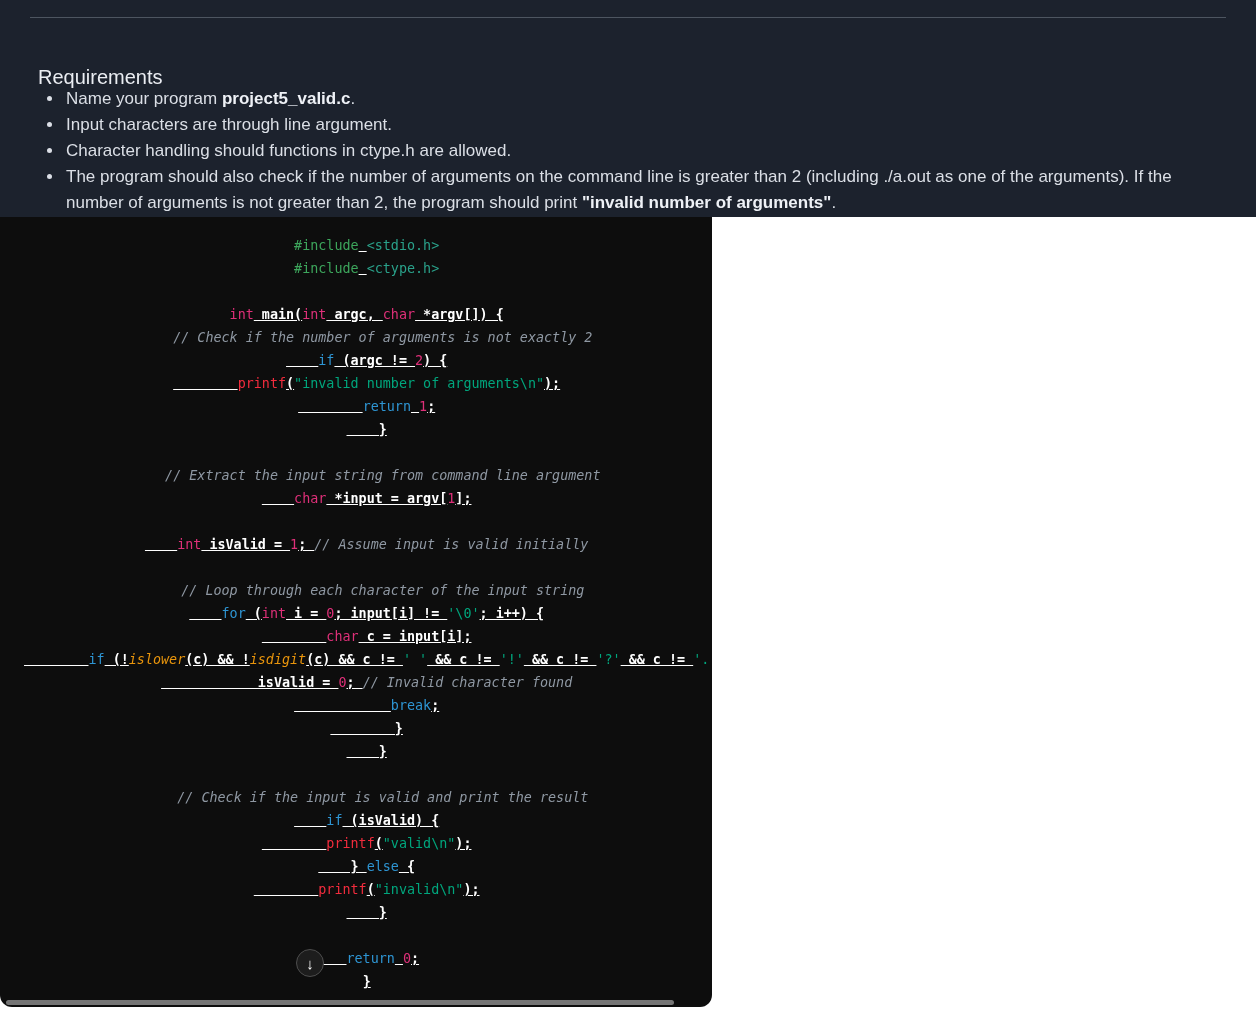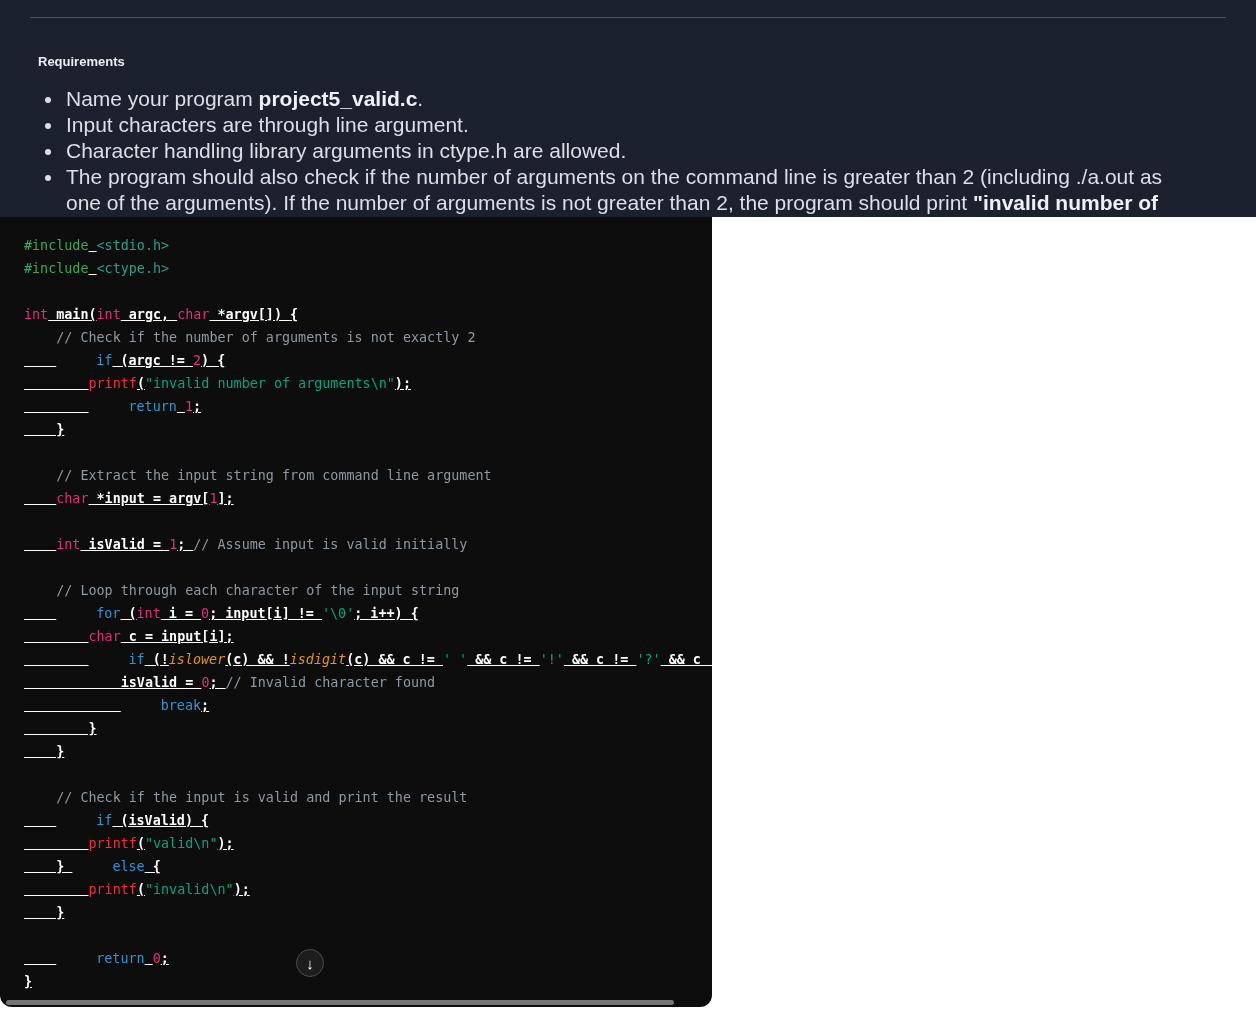--- a/index.html
+++ b/index.html
@@ -14,56 +14,56 @@
   .req-section {
     position:absolute; top:0; left:0;
     width:1256px; height:217px;
     background:var(--c-requirements_bg, #1c222d);
   }
   .top-divider {
     position:absolute; top:17px; left:30px;
     width:1196px; height:1px; background:#4d5560;
   }
   .req-heading {
-    position:absolute; top:54px; left:38px;
-    font-size:13px; font-weight:bold; color:#eaedf2;
+    position:absolute; top:66px; left:38px;
+    font-size:20px; font-weight:normal; color:#eaedf2;
   }
   .req-list {
     position:absolute; top:86px; left:64px; width:1112px;
     list-style:disc outside; color:#dbdfe6;
-    font-size:21px; line-height:26px;
+    font-size:17px; line-height:26px;
   }
   .req-list li { padding-left:2px; }
   .req-list .b { font-weight:bold; color:#eef1f6; }
 
   
   .code-panel {
     position:absolute; top:217px; left:0;
     width:712px; height:790px;
     background:var(--c-code_bg, #0d0d0d);
     border-radius:0 0 12px 12px;
     overflow:hidden;
   }
   pre.code {
     position:absolute; top:17px; left:24px;
     font-family:"DejaVu Sans Mono", monospace;
     font-size:13.4px; line-height:23px; white-space:pre;
   }
-  .code-line { height:23px; }
+  .code-line { height:23px;text-align:center; }
 
   .tok-plain   { color:var(--tok-plain, #ffffff); font-weight:700;text-decoration:underline; }
   .tok-meta    { color:var(--tok-meta, #3da65c); }
   .tok-metastr { color:var(--tok-metastr, #2aa18a); }
-  .tok-kw      { color:var(--tok-kw, #2e95d3);margin-left:40px; }
+  .tok-kw      { color:var(--tok-kw, #2e95d3); }
   .tok-type    { color:var(--tok-type, #df3079); }
   .tok-num     { color:var(--tok-num, #df3079); }
   .tok-fn      { color:var(--tok-fn, #f22c3d);margin-top:24px; }
   .tok-builtin { color:var(--tok-builtin, #e9950c);font-style:italic; }
   .tok-str     { color:var(--tok-str, #00a67d); }
-  .tok-com     { color:var(--tok-com, #8f98a3); }
+  .tok-com     { color:var(--tok-com, #8f98a3);font-style:italic; }
 
   .h-scrollbar {
     position:absolute; bottom:2px; left:6px;
     width:668px; height:5px; border-radius:3px;
     background:#757575;
   }
 
   
   .scroll-btn {
     position:absolute; left:296px; top:949px;
@@ -82,21 +82,21 @@
 </style>
 </head>
 <body>
 
 <div class="req-section">
   <div class="top-divider"></div>
   <div class="req-heading">Requirements</div>
   <ul class="req-list">
       <li><span>Name your program </span><span class="b">project5_valid.c</span><span>.</span></li>
       <li><span>Input characters are through line argument.</span></li>
-      <li><span>Character handling library arguments in ctype.h are allowed.</span></li>
+      <li><span>Character handling should functions in ctype.h are allowed.</span></li>
       <li><span>The program should also check if the number of arguments on the command line is greater than 2 (including ./a.out as one of the arguments). If the number of arguments is not greater than 2, the program should print </span><span class="b">"invalid number of arguments"</span><span>.</span></li>
     </ul>
 </div>
 
 <div class="code-panel">
   <pre class="code"><div class="code-line"><span class="tok-meta">#include</span><span class="tok-plain"> </span><span class="tok-metastr">&lt;stdio.h&gt;</span></div><div class="code-line"><span class="tok-meta">#include</span><span class="tok-plain"> </span><span class="tok-metastr">&lt;ctype.h&gt;</span></div><div class="code-line"></div><div class="code-line"><span class="tok-type">int</span><span class="tok-plain"> main(</span><span class="tok-type">int</span><span class="tok-plain"> argc, </span><span class="tok-type">char</span><span class="tok-plain"> *argv[]) {</span></div><div class="code-line"><span class="tok-com">    // Check if the number of arguments is not exactly 2</span></div><div class="code-line"><span class="tok-plain">    </span><span class="tok-kw">if</span><span class="tok-plain"> (argc != </span><span class="tok-num">2</span><span class="tok-plain">) {</span></div><div class="code-line"><span class="tok-plain">        </span><span class="tok-fn">printf</span><span class="tok-plain">(</span><span class="tok-str">"invalid number of arguments\n"</span><span class="tok-plain">);</span></div><div class="code-line"><span class="tok-plain">        </span><span class="tok-kw">return</span><span class="tok-plain"> </span><span class="tok-num">1</span><span class="tok-plain">;</span></div><div class="code-line"><span class="tok-plain">    }</span></div><div class="code-line"></div><div class="code-line"><span class="tok-com">    // Extract the input string from command line argument</span></div><div class="code-line"><span class="tok-plain">    </span><span class="tok-type">char</span><span class="tok-plain"> *input = argv[</span><span class="tok-num">1</span><span class="tok-plain">];</span></div><div class="code-line"></div><div class="code-line"><span class="tok-plain">    </span><span class="tok-type">int</span><span class="tok-plain"> isValid = </span><span class="tok-num">1</span><span class="tok-plain">; </span><span class="tok-com">// Assume input is valid initially</span></div><div class="code-line"></div><div class="code-line"><span class="tok-com">    // Loop through each character of the input string</span></div><div class="code-line"><span class="tok-plain">    </span><span class="tok-kw">for</span><span class="tok-plain"> (</span><span class="tok-type">int</span><span class="tok-plain"> i = </span><span class="tok-num">0</span><span class="tok-plain">; input[i] != </span><span class="tok-str">'\0'</span><span class="tok-plain">; i++) {</span></div><div class="code-line"><span class="tok-plain">        </span><span class="tok-type">char</span><span class="tok-plain"> c = input[i];</span></div><div class="code-line"><span class="tok-plain">        </span><span class="tok-kw">if</span><span class="tok-plain"> (!</span><span class="tok-builtin">islower</span><span class="tok-plain">(c) &amp;&amp; !</span><span class="tok-builtin">isdigit</span><span class="tok-plain">(c) &amp;&amp; c != </span><span class="tok-str">' '</span><span class="tok-plain"> &amp;&amp; c != </span><span class="tok-str">'!'</span><span class="tok-plain"> &amp;&amp; c != </span><span class="tok-str">'?'</span><span class="tok-plain"> &amp;&amp; c != </span><span class="tok-str">'.</span></div><div class="code-line"><span class="tok-plain">            isValid = </span><span class="tok-num">0</span><span class="tok-plain">; </span><span class="tok-com">// Invalid character found</span></div><div class="code-line"><span class="tok-plain">            </span><span class="tok-kw">break</span><span class="tok-plain">;</span></div><div class="code-line"><span class="tok-plain">        }</span></div><div class="code-line"><span class="tok-plain">    }</span></div><div class="code-line"></div><div class="code-line"><span class="tok-com">    // Check if the input is valid and print the result</span></div><div class="code-line"><span class="tok-plain">    </span><span class="tok-kw">if</span><span class="tok-plain"> (isValid) {</span></div><div class="code-line"><span class="tok-plain">        </span><span class="tok-fn">printf</span><span class="tok-plain">(</span><span class="tok-str">"valid\n"</span><span class="tok-plain">);</span></div><div class="code-line"><span class="tok-plain">    } </span><span class="tok-kw">else</span><span class="tok-plain"> {</span></div><div class="code-line"><span class="tok-plain">        </span><span class="tok-fn">printf</span><span class="tok-plain">(</span><span class="tok-str">"invalid\n"</span><span class="tok-plain">);</span></div><div class="code-line"><span class="tok-plain">    }</span></div><div class="code-line"></div><div class="code-line"><span class="tok-plain">    </span><span class="tok-kw">return</span><span class="tok-plain"> </span><span class="tok-num">0</span><span class="tok-plain">;</span></div><div class="code-line"><span class="tok-plain">}</span></div></pre>
   <div class="h-scrollbar"></div>
 </div>
 
 <button class="scroll-btn">

